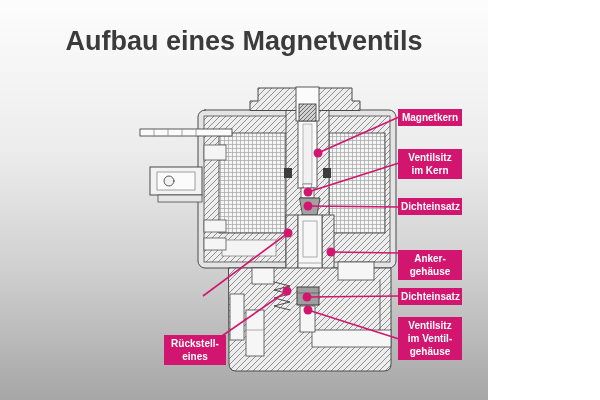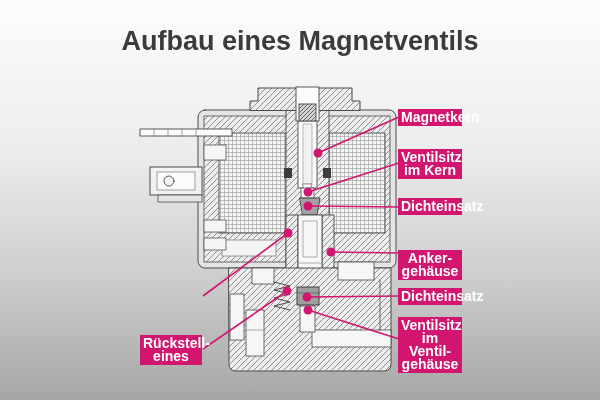--- a/index.html
+++ b/index.html
@@ -5,45 +5,45 @@
   :root{
     --accent:#d2166f;
     --background-top:#fdfdfd;
     --background-bottom:#a6a6a6;
     --title-text:#3b3b3b;
   }
   *{margin:0;padding:0;box-sizing:border-box;}
   html,body{width:600px;height:400px;overflow:hidden;}
   body{font-family:"Liberation Sans",sans-serif;}
   .stage{
-    position:relative;width:600px;height:400px;overflow:hidden;
+    position:relative;width:488px;height:400px;overflow:hidden;
     background:linear-gradient(180deg,var(--background-top) 0%,#ececec 38%,#cfcfcf 68%,var(--background-bottom) 100%);
   }
   .title{
     position:absolute;top:26px;left:0;width:100%;
     text-align:center;font-size:27px;font-weight:bold;
     color:var(--title-text);letter-spacing:0px;
   }
   svg.drawing{position:absolute;left:0;top:0;width:600px;height:400px;}
   .lbl{
     position:absolute;background:var(--accent);color:#fff;
-    font-size:14px;font-weight:bold;line-height:13px;
+    font-size:10px;font-weight:bold;line-height:13px;
     text-align:center;padding:2px 3px;
   }
   .lbl span{display:block;}
   .lbl-right{left:398px;width:64px;}
   .lbl-left{left:140px;width:62px;}
   .lbl-magnetkern{top:109px;}
   .lbl-ventilsitz-kern{top:149px;}
   .lbl-dichteinsatz-oben{top:198px;}
   .lbl-ankerfuehrung{top:250px;}
   .lbl-dichteinsatz-unten{top:288px;}
   .lbl-ventilsitz-gehaeuse{top:317px;}
   .lbl-anker{top:288px;}
-  .lbl-rueckstellfeder{top:335px;}
+  .lbl-rueckstellfeder{top:335px;margin-left:24px;}
 </style>
 </head>
 <body>
 
 <div class="stage">
 
   <h1 class="title">Aufbau eines Magnetventils</h1>
 
   <svg class="drawing" viewBox="0 0 600 400">
     <defs>

